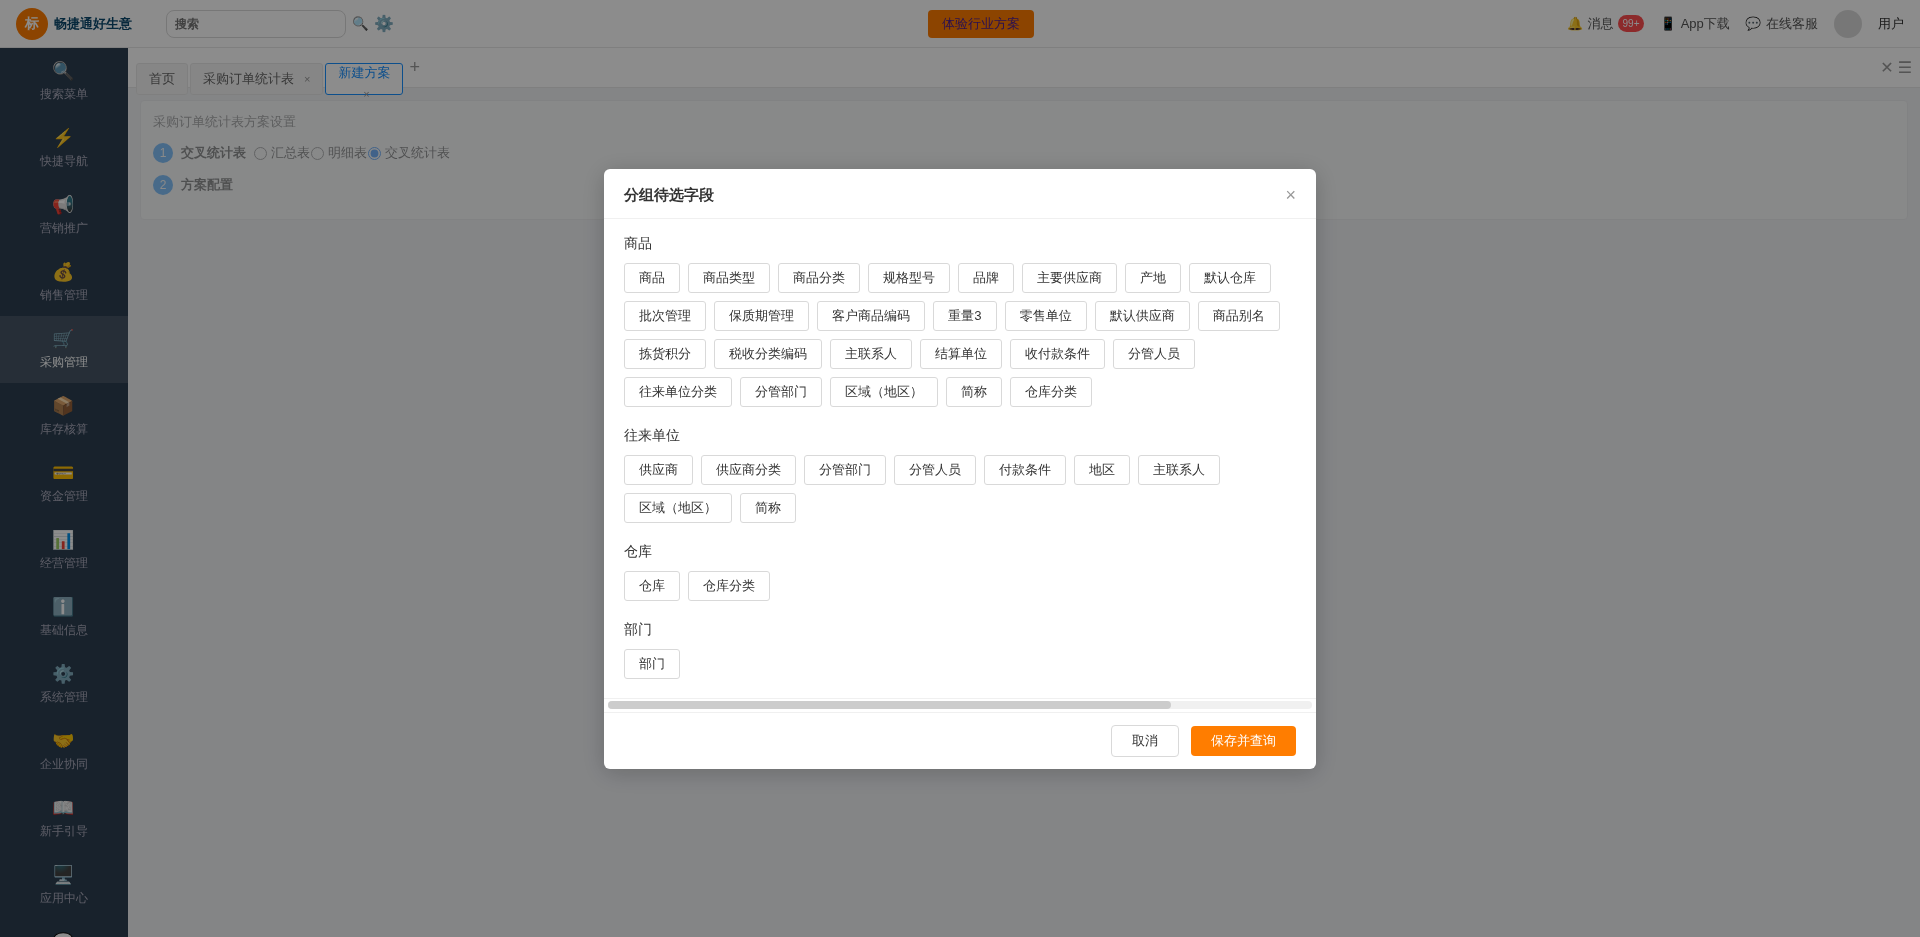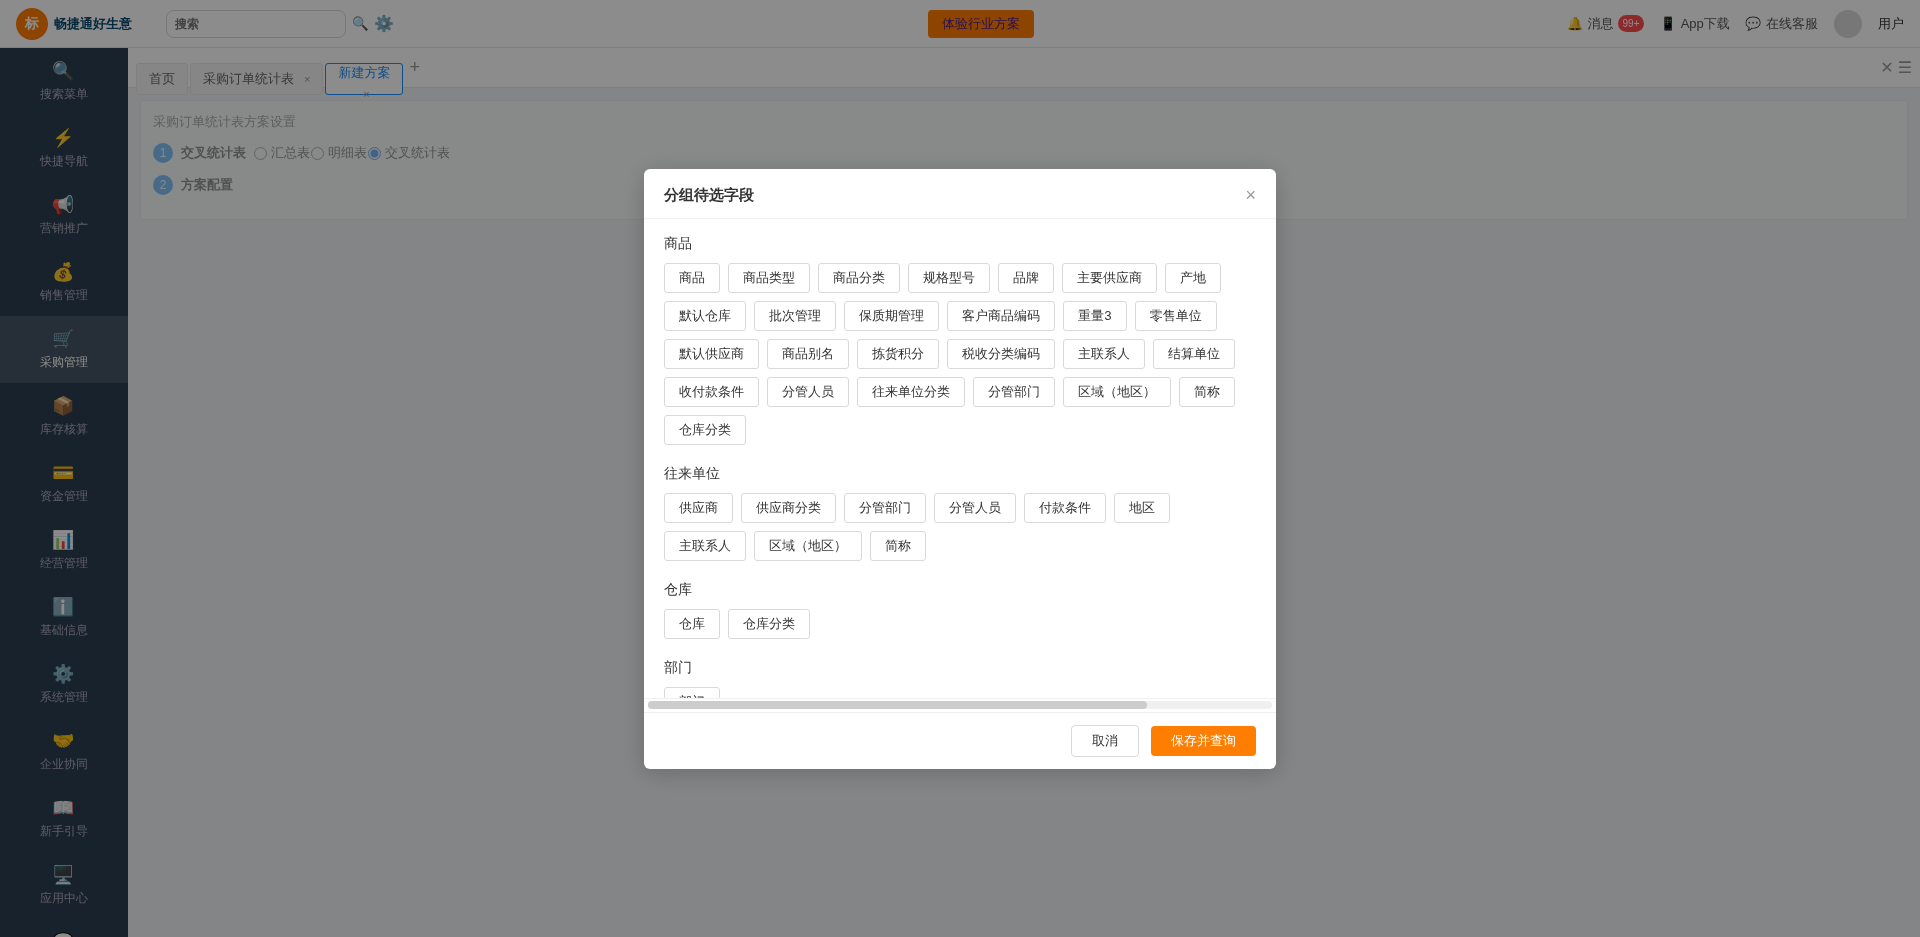--- a/index.html
+++ b/index.html
@@ -97,21 +97,21 @@
 
     
     .modal-overlay {
       position: fixed; top: 0; left: 0; right: 0; bottom: 0;
       background: rgba(0,0,0,0.45); z-index: 200;
       display: flex; align-items: center; justify-content: center;
     }
 
     
     .modal {
-      background: white; border-radius: 6px; width: 632px;
+      background: white; border-radius: 6px; width: 712px;
       max-height: 600px; display: flex; flex-direction: column;
       box-shadow: 0 4px 24px rgba(0,0,0,0.2);
     }
     .modal-header {
       padding: 16px 20px 12px;
       border-bottom: 1px solid #f0f0f0;
       display: flex; align-items: center; justify-content: space-between;
       flex-shrink: 0;
     }
     .modal-title { font-size: 15px; font-weight: bold; color: #333; }

